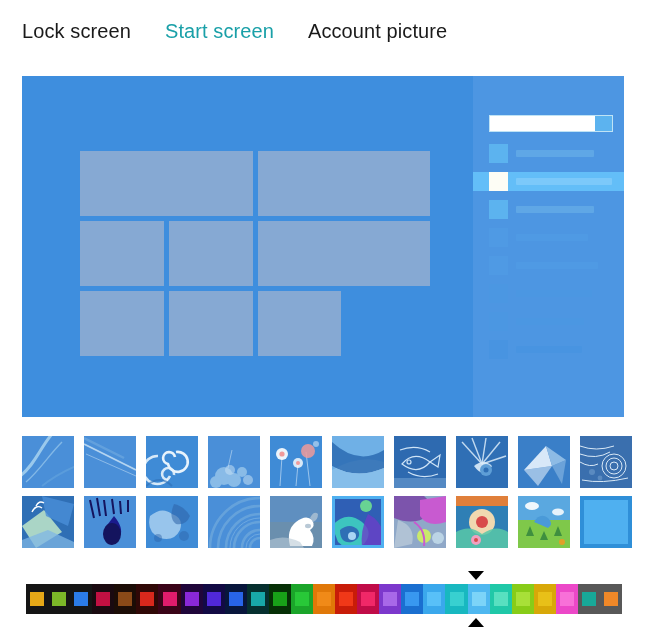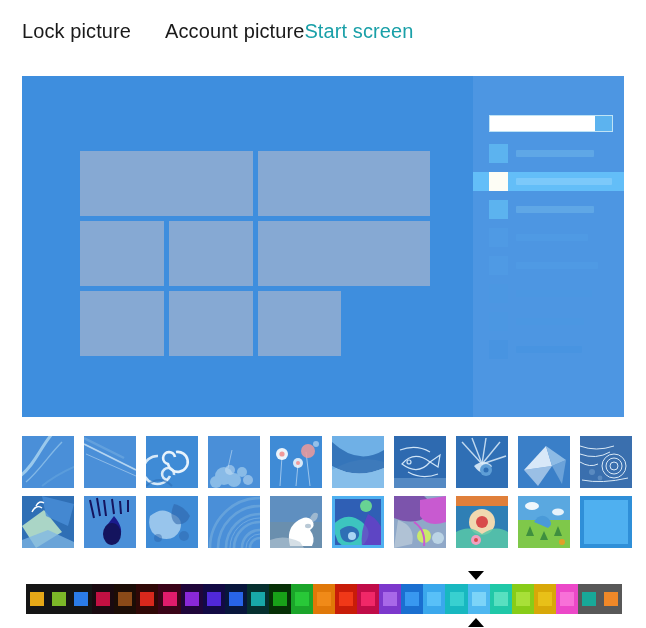--- a/index.html
+++ b/index.html
@@ -201,23 +201,23 @@
   }
   .marker-bottom {
     bottom: -13px;
     border-bottom: 9px solid #000000;
   }
 </style>
 </head>
 <body>
 
 <div class="tabs">
-  <div class="tab spacer-1">Lock picture</div>
+  <div class="tab spacer-1">Lock screen</div>
+  <div class="tab active spacer-2">Start screen</div>
   <div class="tab">Account picture</div>
-  <div class="tab active spacer-2">Start screen</div>
 </div>
 
 <div class="preview">
   <div class="preview-left">
     <div class="tile-grid">
       <div class="tile wide"></div>
       <div class="tile wide"></div>
       <div class="tile"></div>
       <div class="tile"></div>
       <div class="tile wide"></div>

